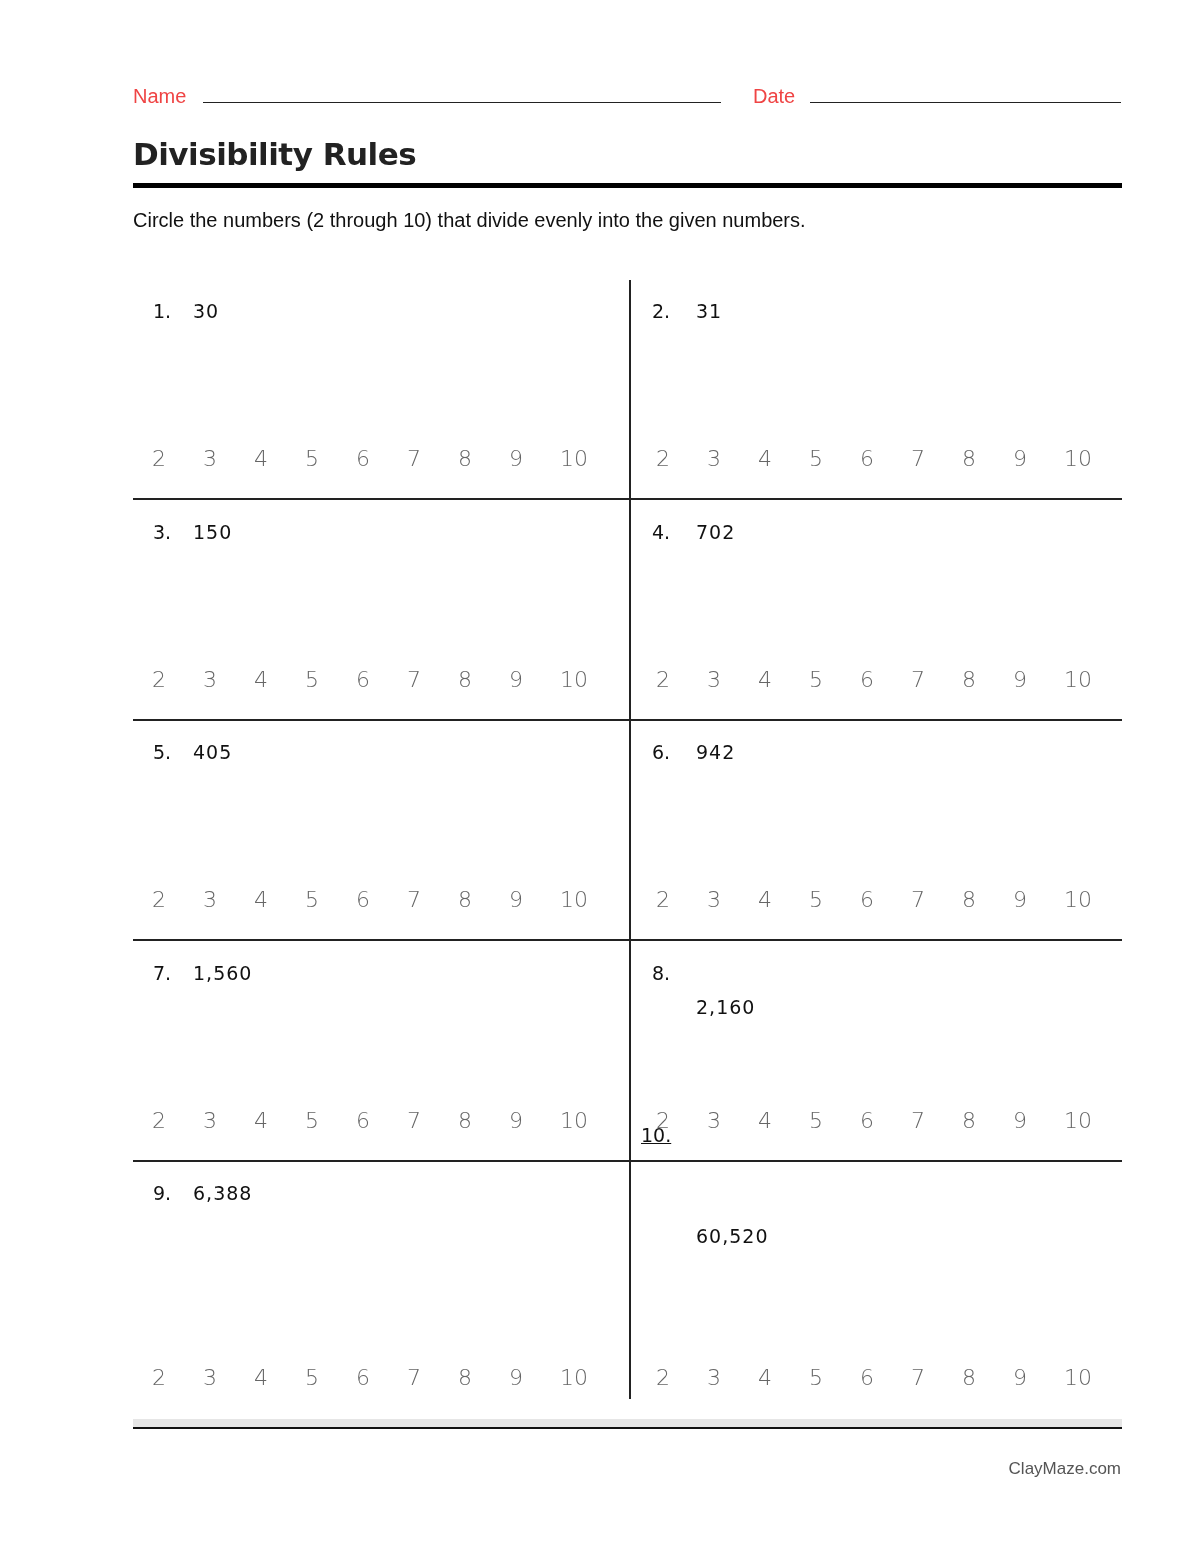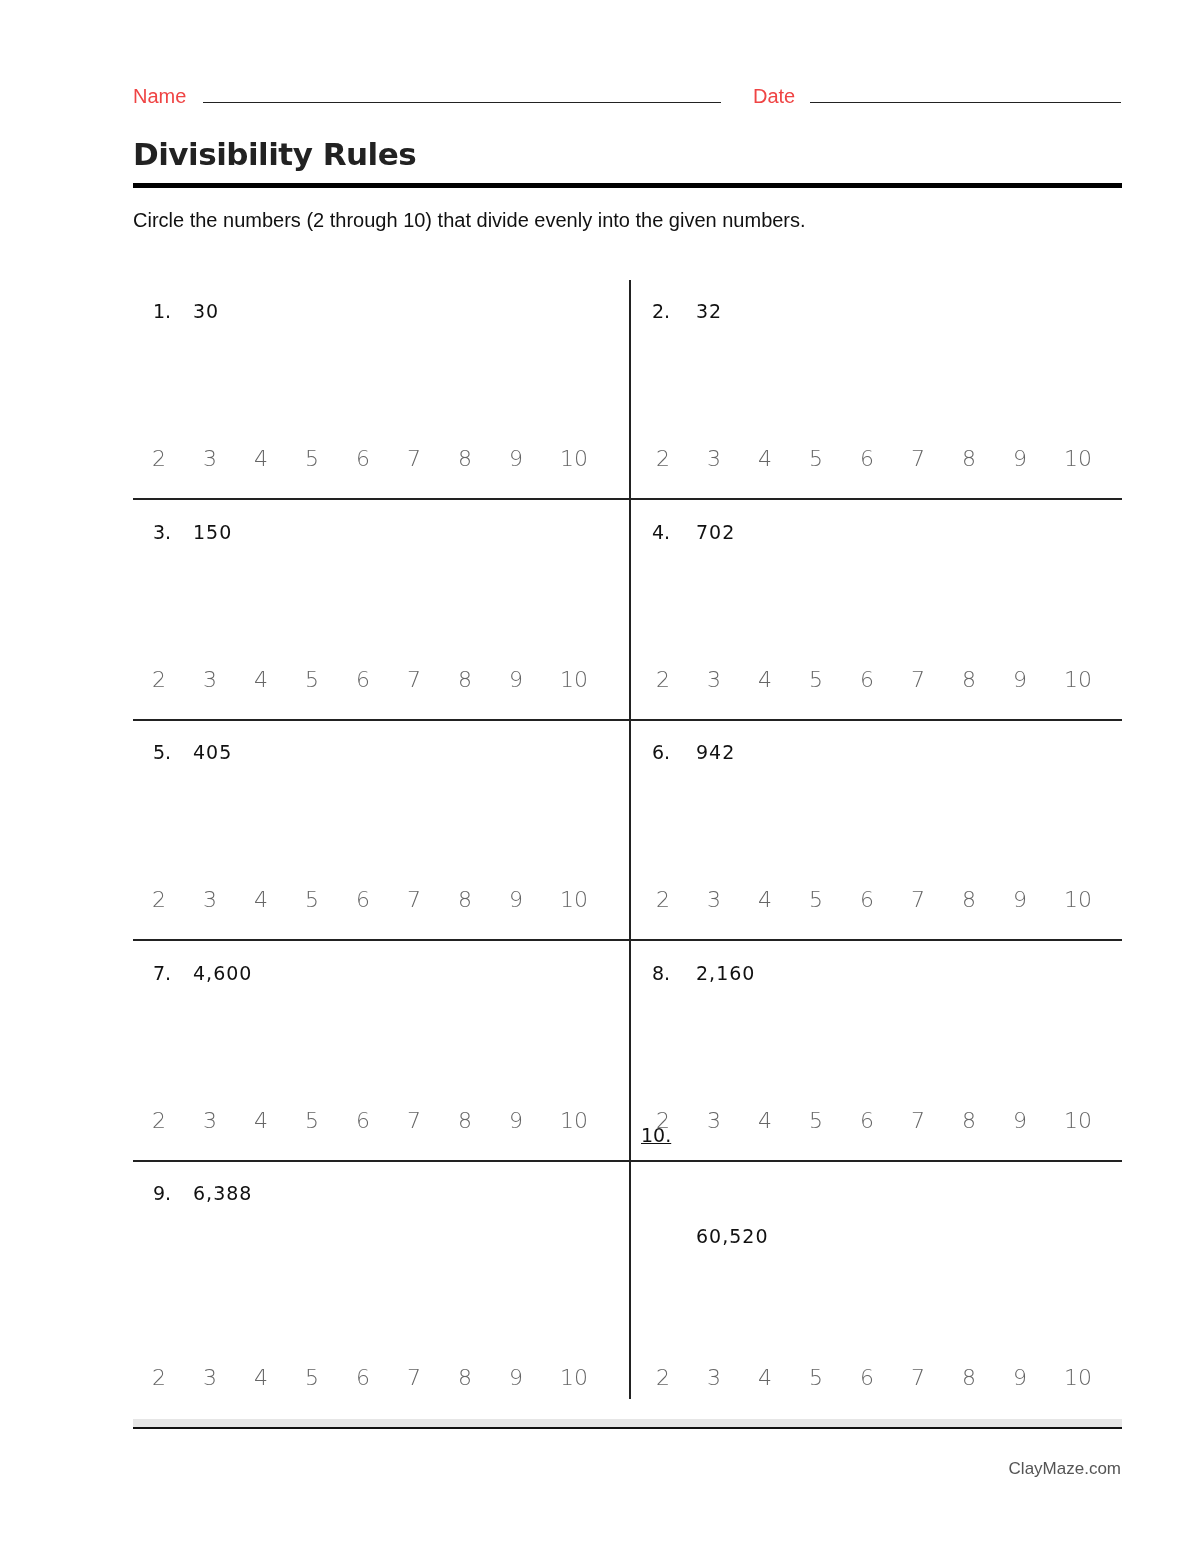--- a/index.html
+++ b/index.html
@@ -49,21 +49,21 @@
         <span class="choice">5</span>
         <span class="choice">6</span>
         <span class="choice">7</span>
         <span class="choice">8</span>
         <span class="choice">9</span>
         <span class="choice">10</span>
       </div>
     </div>
     <div>
       <div class="abs prob-num" style="left:652px; top:300px;">2.</div>
-      <div class="abs prob-val" style="left:696px; top:300px;">32</div>
+      <div class="abs prob-val" style="left:696px; top:300px;">31</div>
       <div class="abs choices" style="left:656px; top:446px;">
         <span class="choice">2</span>
         <span class="choice">3</span>
         <span class="choice">4</span>
         <span class="choice">5</span>
         <span class="choice">6</span>
         <span class="choice">7</span>
         <span class="choice">8</span>
         <span class="choice">9</span>
         <span class="choice">10</span>
@@ -124,36 +124,36 @@
         <span class="choice">5</span>
         <span class="choice">6</span>
         <span class="choice">7</span>
         <span class="choice">8</span>
         <span class="choice">9</span>
         <span class="choice">10</span>
       </div>
     </div>
     <div>
       <div class="abs prob-num" style="left:153px; top:962px;">7.</div>
-      <div class="abs prob-val" style="left:193px; top:962px;">4,600</div>
+      <div class="abs prob-val" style="left:193px; top:962px;">1,560</div>
       <div class="abs choices" style="left:152px; top:1108px;">
         <span class="choice">2</span>
         <span class="choice">3</span>
         <span class="choice">4</span>
         <span class="choice">5</span>
         <span class="choice">6</span>
         <span class="choice">7</span>
         <span class="choice">8</span>
         <span class="choice">9</span>
         <span class="choice">10</span>
       </div>
     </div>
     <div>
       <div class="abs prob-num" style="left:652px; top:962px;">8.</div>
-      <div class="abs prob-val" style="left:696px; top:962px;text-align:center;">2,160</div>
+      <div class="abs prob-val" style="left:696px; top:996px;text-align:center;">2,160</div>
       <div class="abs choices" style="left:656px; top:1108px;">
         <span class="choice">2</span>
         <span class="choice">3</span>
         <span class="choice">4</span>
         <span class="choice">5</span>
         <span class="choice">6</span>
         <span class="choice">7</span>
         <span class="choice">8</span>
         <span class="choice">9</span>
         <span class="choice">10</span>

